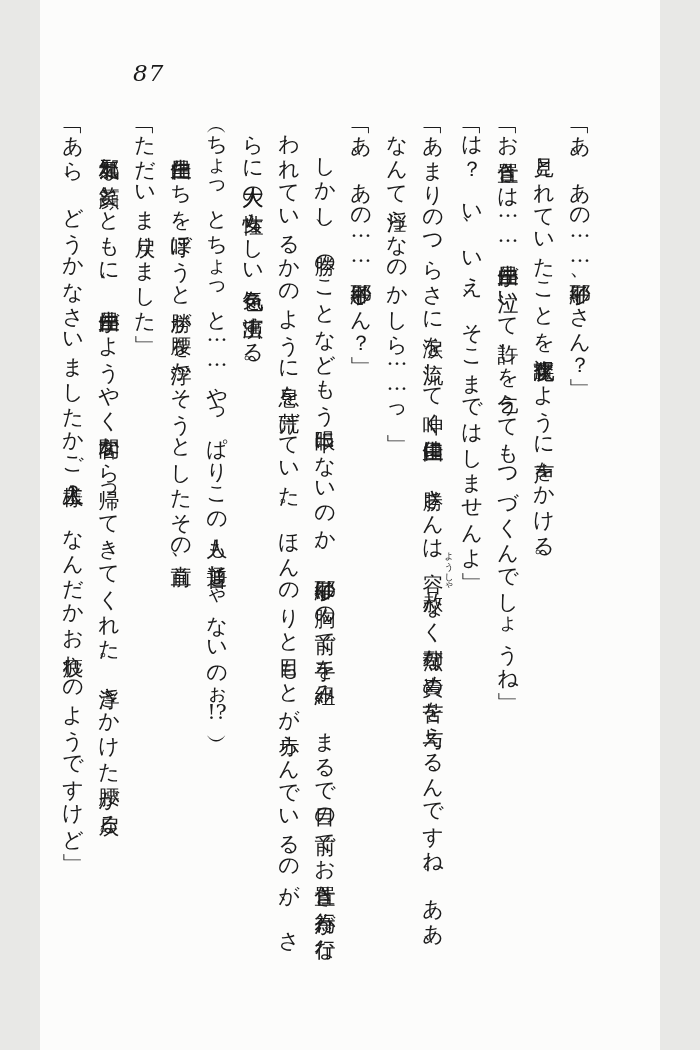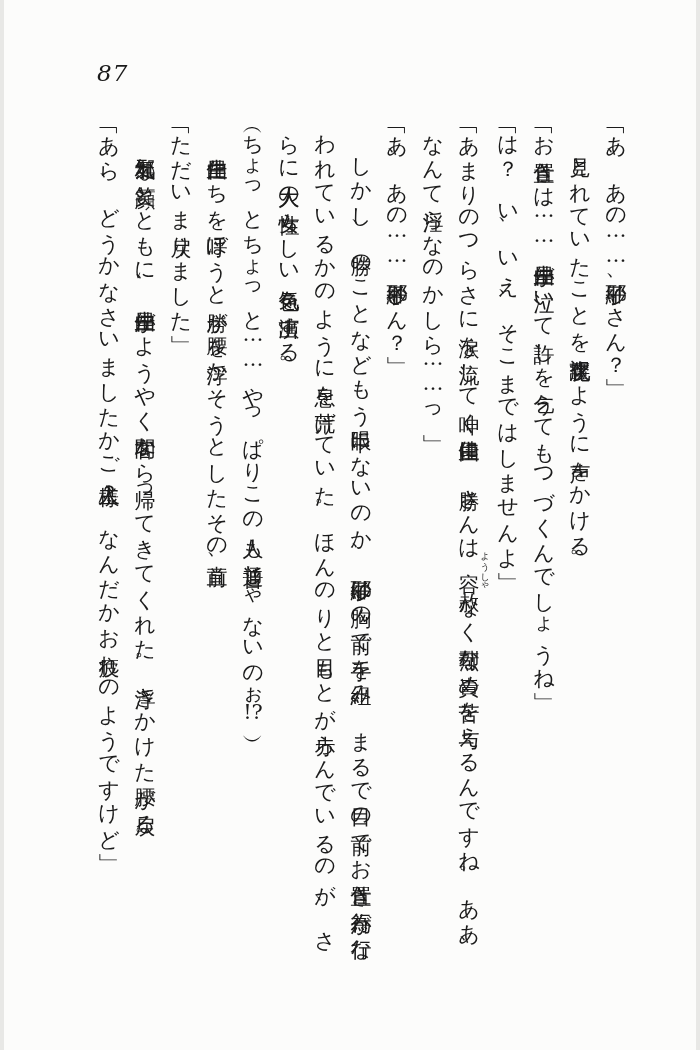--- a/index.html
+++ b/index.html
@@ -2,21 +2,21 @@
 <html><head>
 <meta charset="utf-8">
 <style>
   html, body {
     margin: 0;
     padding: 0;
     background: #e8e8e6;
   }
   .book-page {
     position: relative;
-    width: 692px;
+    width: 620px;
     height: 1050px;
     margin: 0 auto;
     background: #fcfcfb;
     overflow: hidden;
     font-family: "DejaVu Serif", "Liberation Serif", serif;
     color: #1b1b1b;
   }
   .page-number {
     position: absolute;
     left: 93px;

